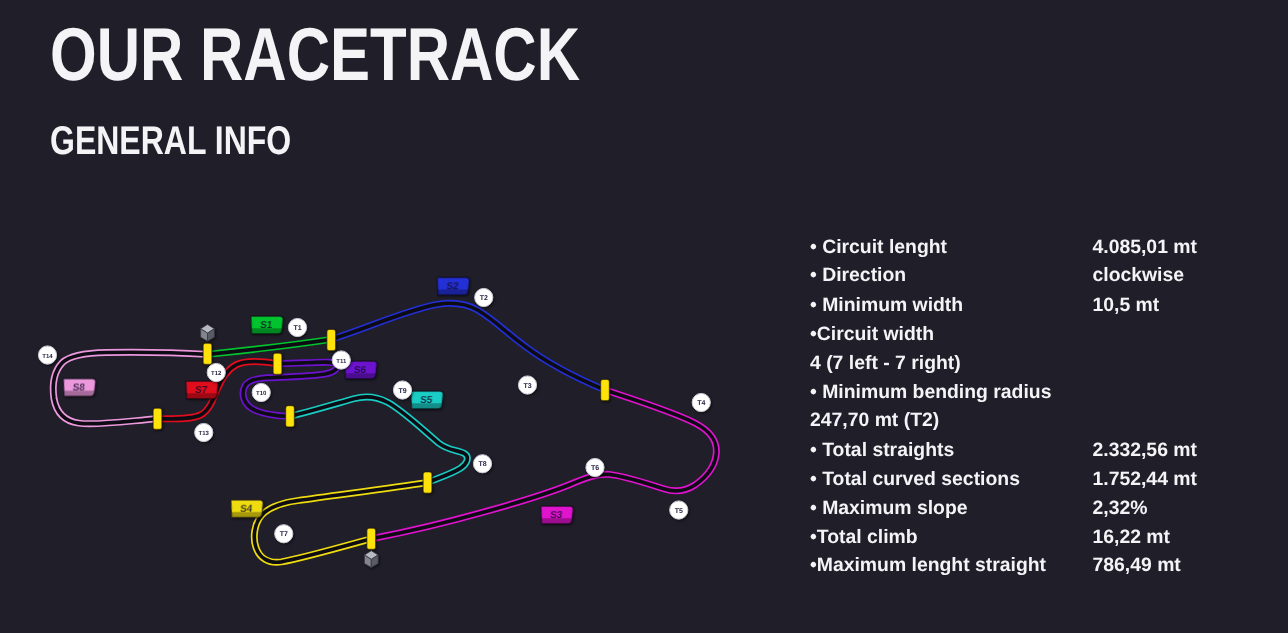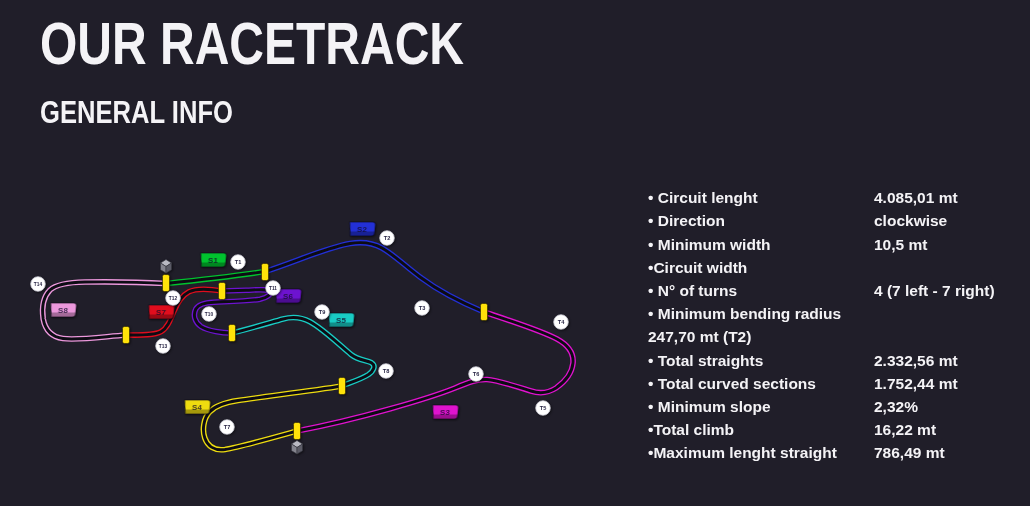--- a/index.html
+++ b/index.html
@@ -45,39 +45,38 @@
       <span class="info-value">clockwise</span>
     </div>
     <div class="info-row">
       <span class="info-label">• Minimum width</span>
       <span class="info-value">10,5 mt</span>
     </div>
     <div class="info-row">
       <span class="info-label">•Circuit width</span>
     </div>
     <div class="info-row">
-      <span class="info-label">• N° of turns</span>
       <span class="info-value">4 (7 left - 7 right)</span>
     </div>
     <div class="info-row">
       <span class="info-label">• Minimum bending radius</span>
     </div>
     <div class="info-row">
       <span class="info-value">247,70 mt (T2)</span>
     </div>
     <div class="info-row">
       <span class="info-label">• Total straights</span>
       <span class="info-value">2.332,56 mt</span>
     </div>
     <div class="info-row">
       <span class="info-label">• Total curved sections</span>
       <span class="info-value">1.752,44 mt</span>
     </div>
     <div class="info-row">
-      <span class="info-label">• Minimum slope</span>
+      <span class="info-label">• Maximum slope</span>
       <span class="info-value">2,32%</span>
     </div>
     <div class="info-row">
       <span class="info-label">•Total climb</span>
       <span class="info-value">16,22 mt</span>
     </div>
     <div class="info-row">
       <span class="info-label">•Maximum lenght straight</span>
       <span class="info-value">786,49 mt</span>
     </div>

